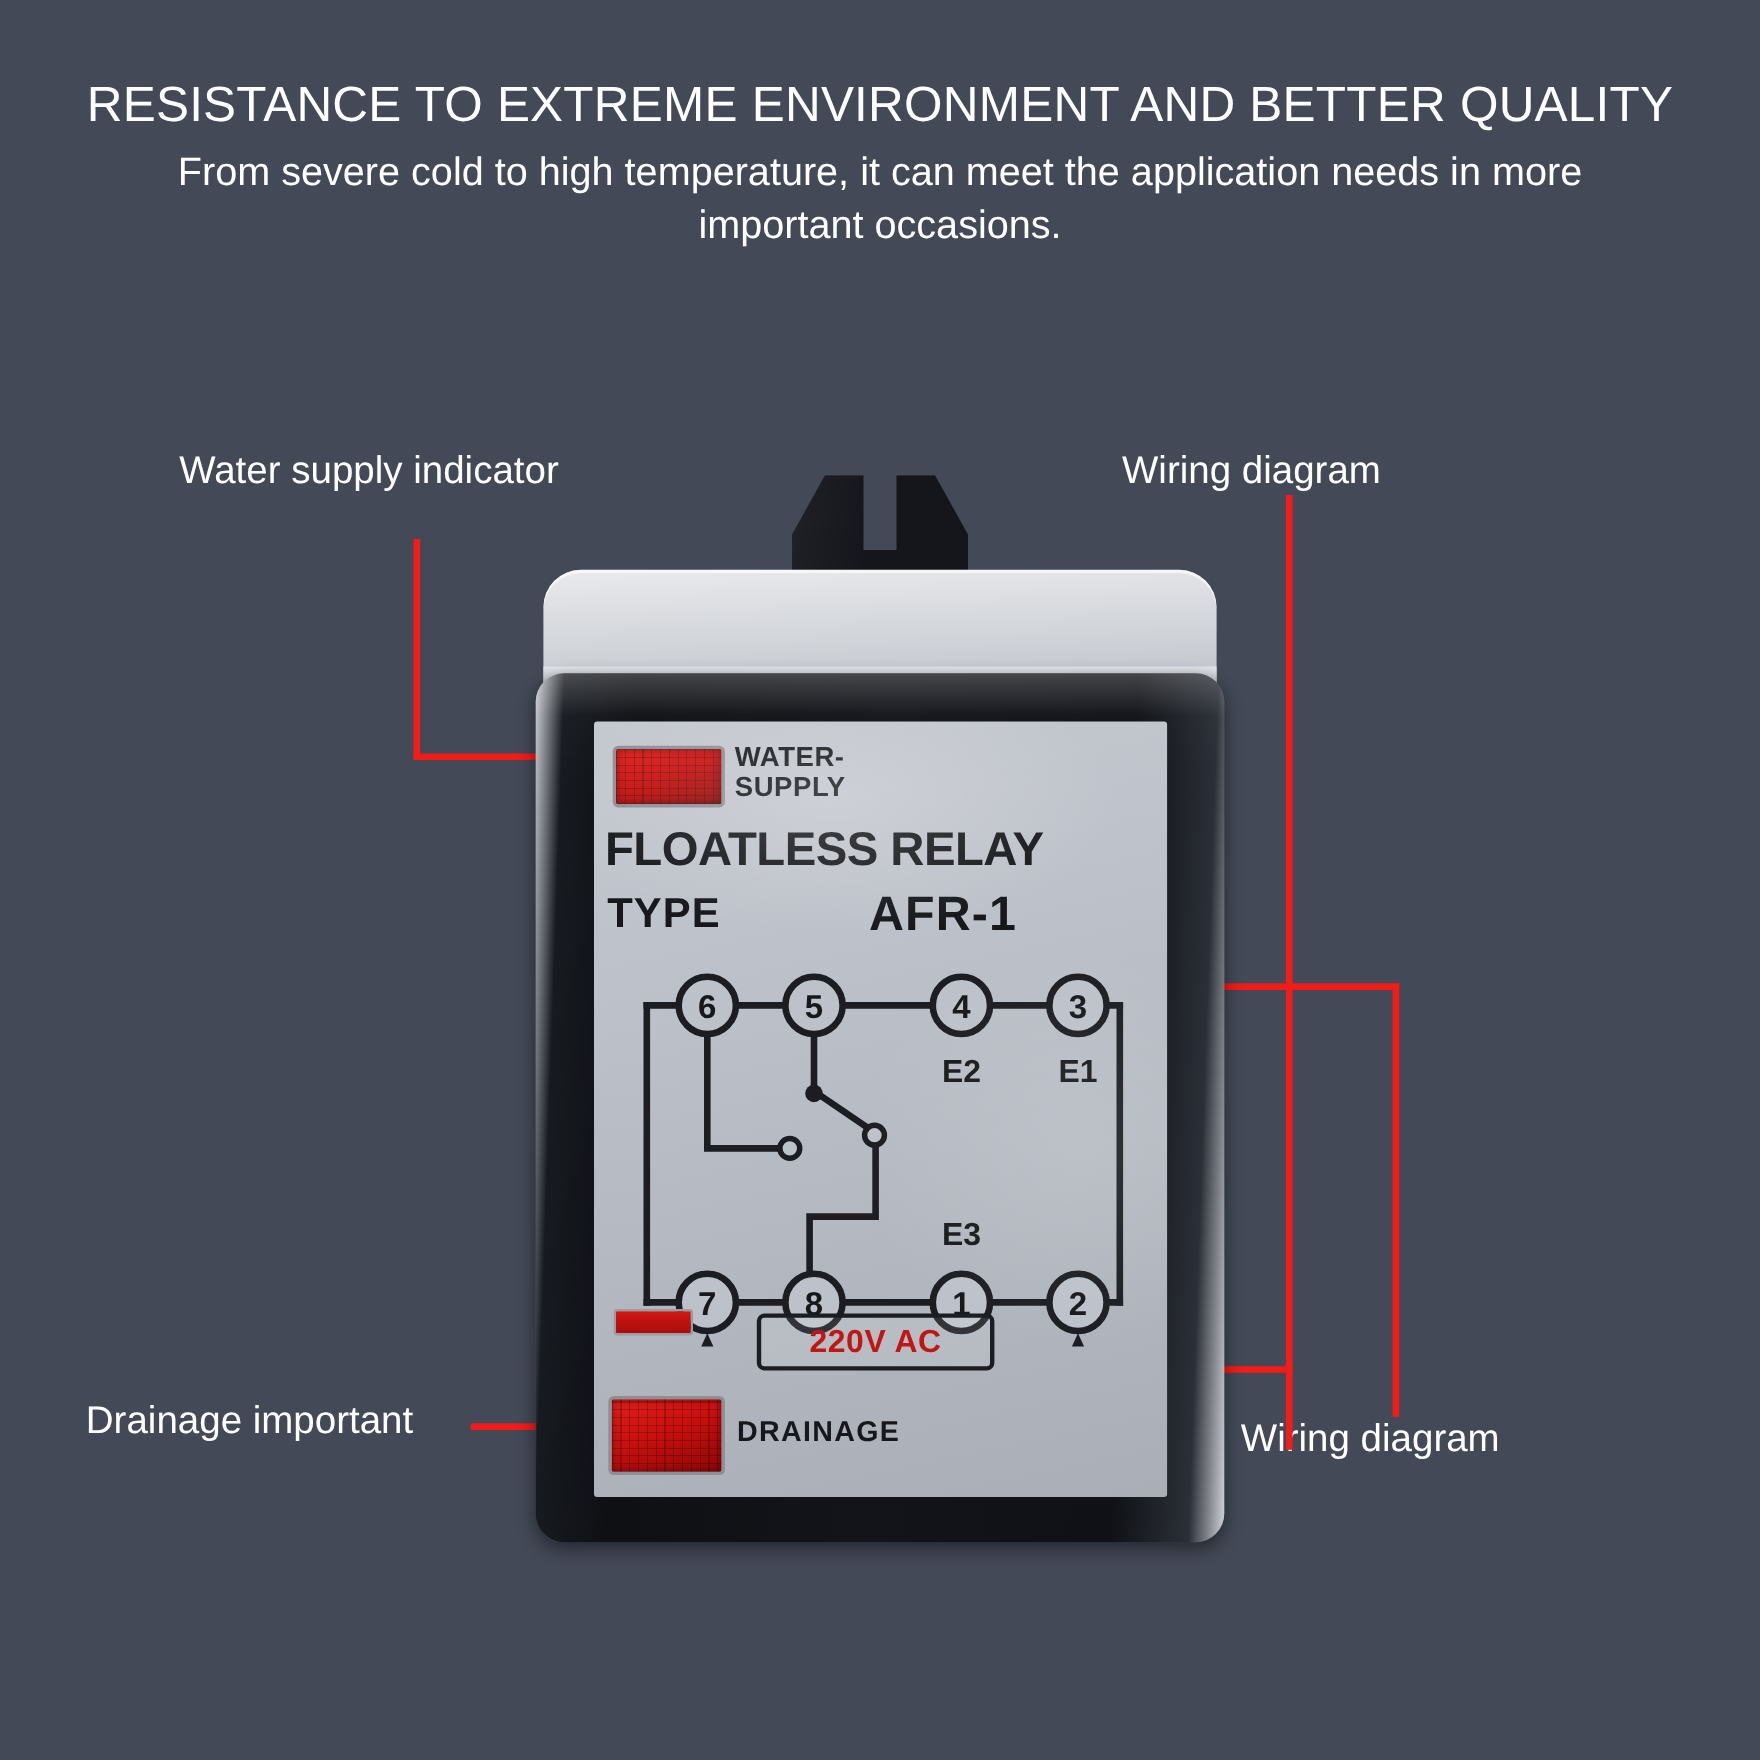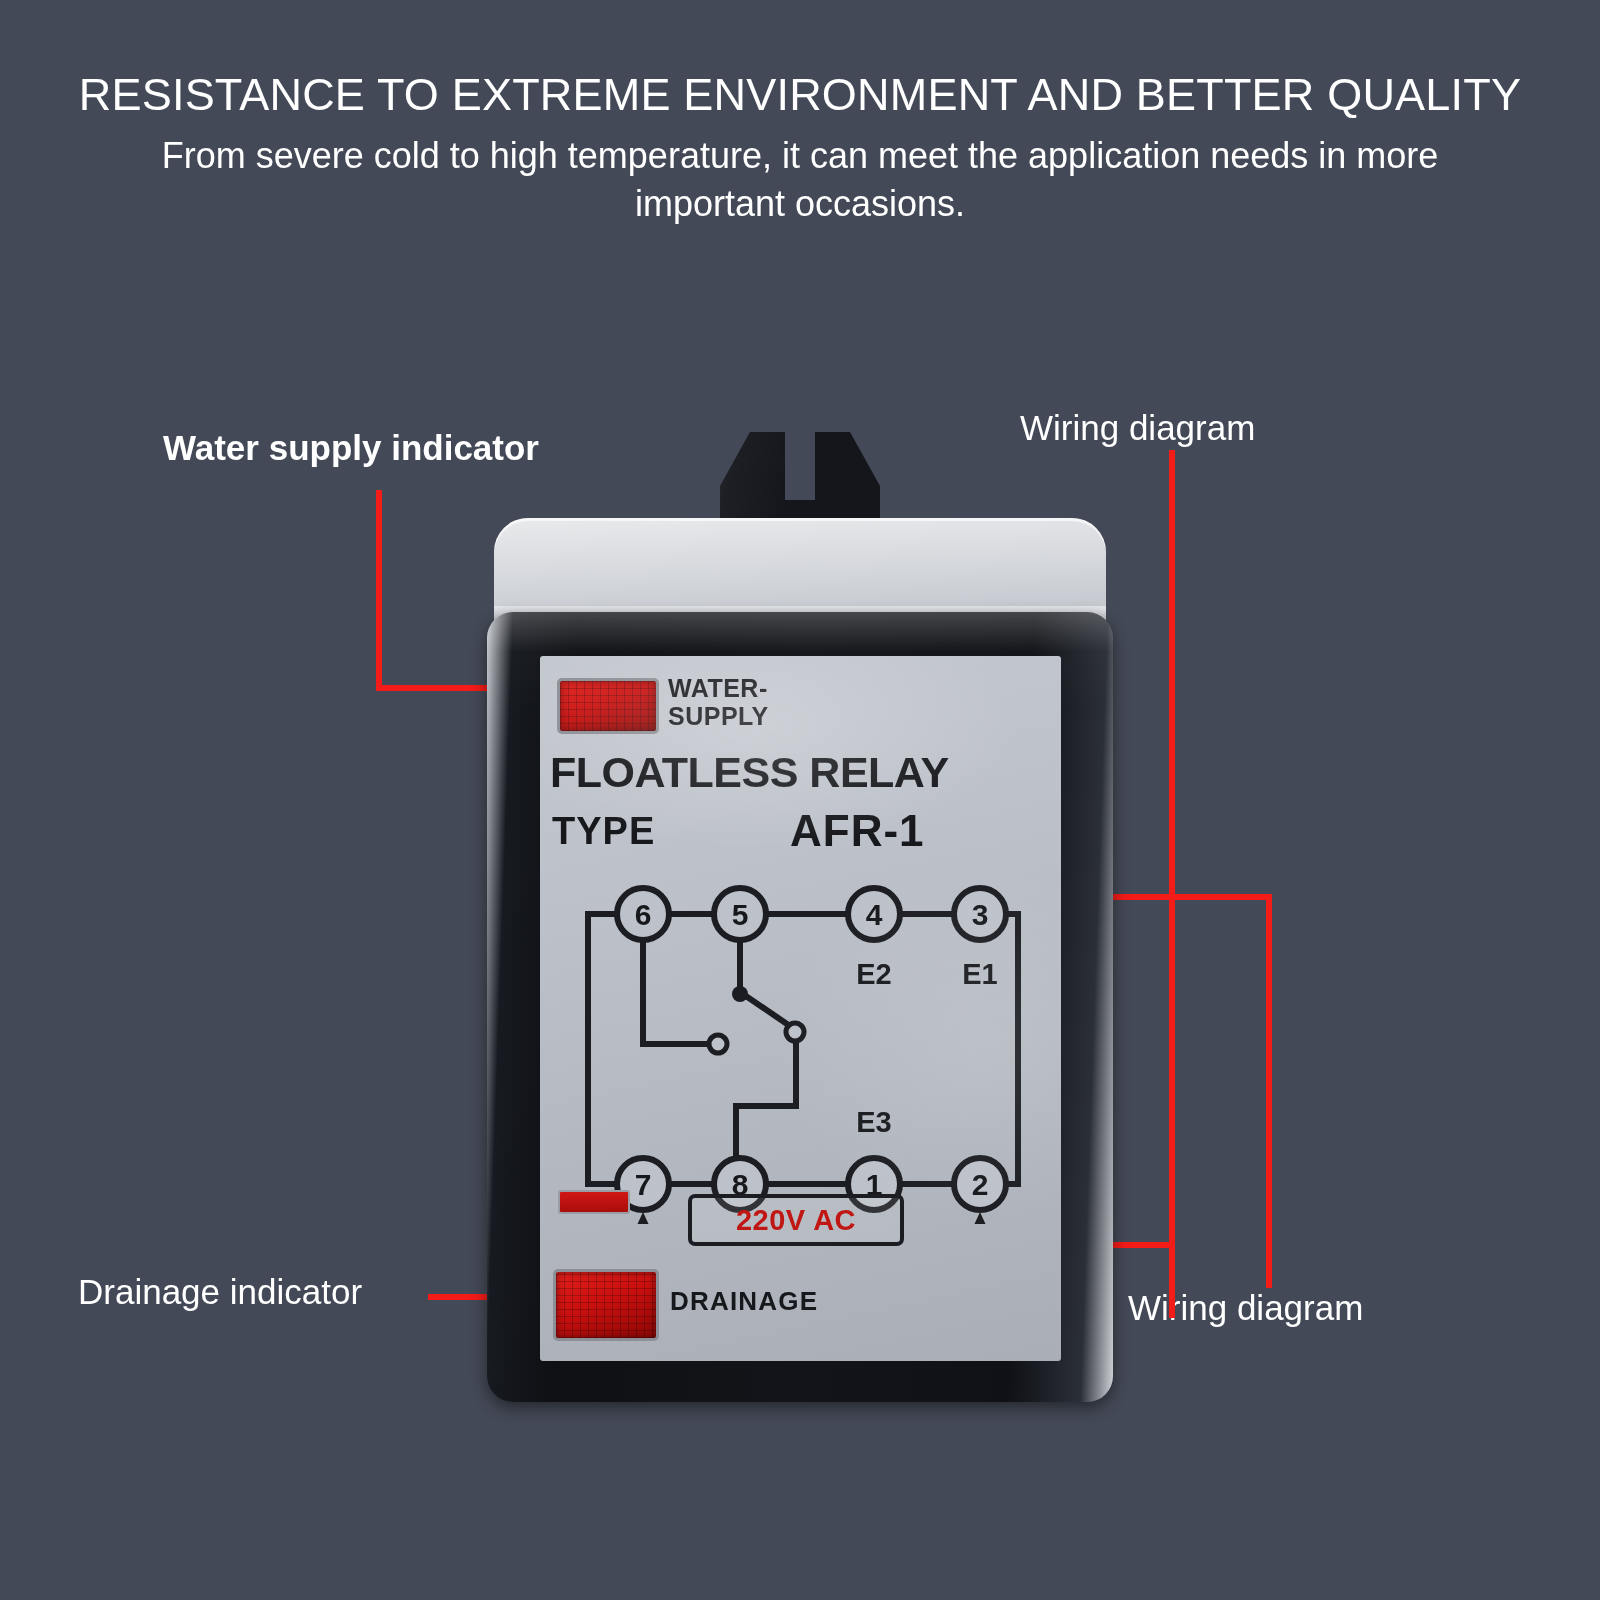--- a/index.html
+++ b/index.html
@@ -46,21 +46,21 @@
   }
 
   
   .callout {
     position: absolute;
     color: #ffffff;
     font-size: 35px;
     font-weight: 400;
     white-space: nowrap;
   }
-  #label-water-supply { left: 163px; top: 428px; font-weight: bold; }
+  #label-water-supply { left: 163px; top: 408px; }
   #label-wiring-top   { left: 1020px; top: 408px; }
   #label-drainage     { left: 78px;  top: 1272px; }
   #label-wiring-bot   { left: 1128px; top: 1288px; }
 
   
   .lead {
     position: absolute;
     background: #f41c18;
   }
   .lead-dot {
@@ -281,21 +281,21 @@
 
 <div id="stage">
 
   <div class="header">
     <div class="header-title">RESISTANCE TO EXTREME ENVIRONMENT AND BETTER QUALITY</div>
     <div class="header-sub">From severe cold to high temperature, it can meet the application needs in more important occasions.</div>
   </div>
 
   <div class="callout" id="label-water-supply">Water supply indicator</div>
   <div class="callout" id="label-wiring-top">Wiring diagram</div>
-  <div class="callout" id="label-drainage">Drainage indicator</div>
+  <div class="callout" id="label-drainage">Drainage important</div>
   <div class="callout" id="label-wiring-bot">Wiring diagram</div>
 
   <div class="lead" id="ws-v"></div>
   <div class="lead" id="ws-h"></div>
   <div class="lead-dot" id="ws-dot"></div>
 
   <div class="lead" id="dr-h"></div>
   <div class="lead-dot" id="dr-dot"></div>
 
   <div class="lead" id="wt-v"></div>

